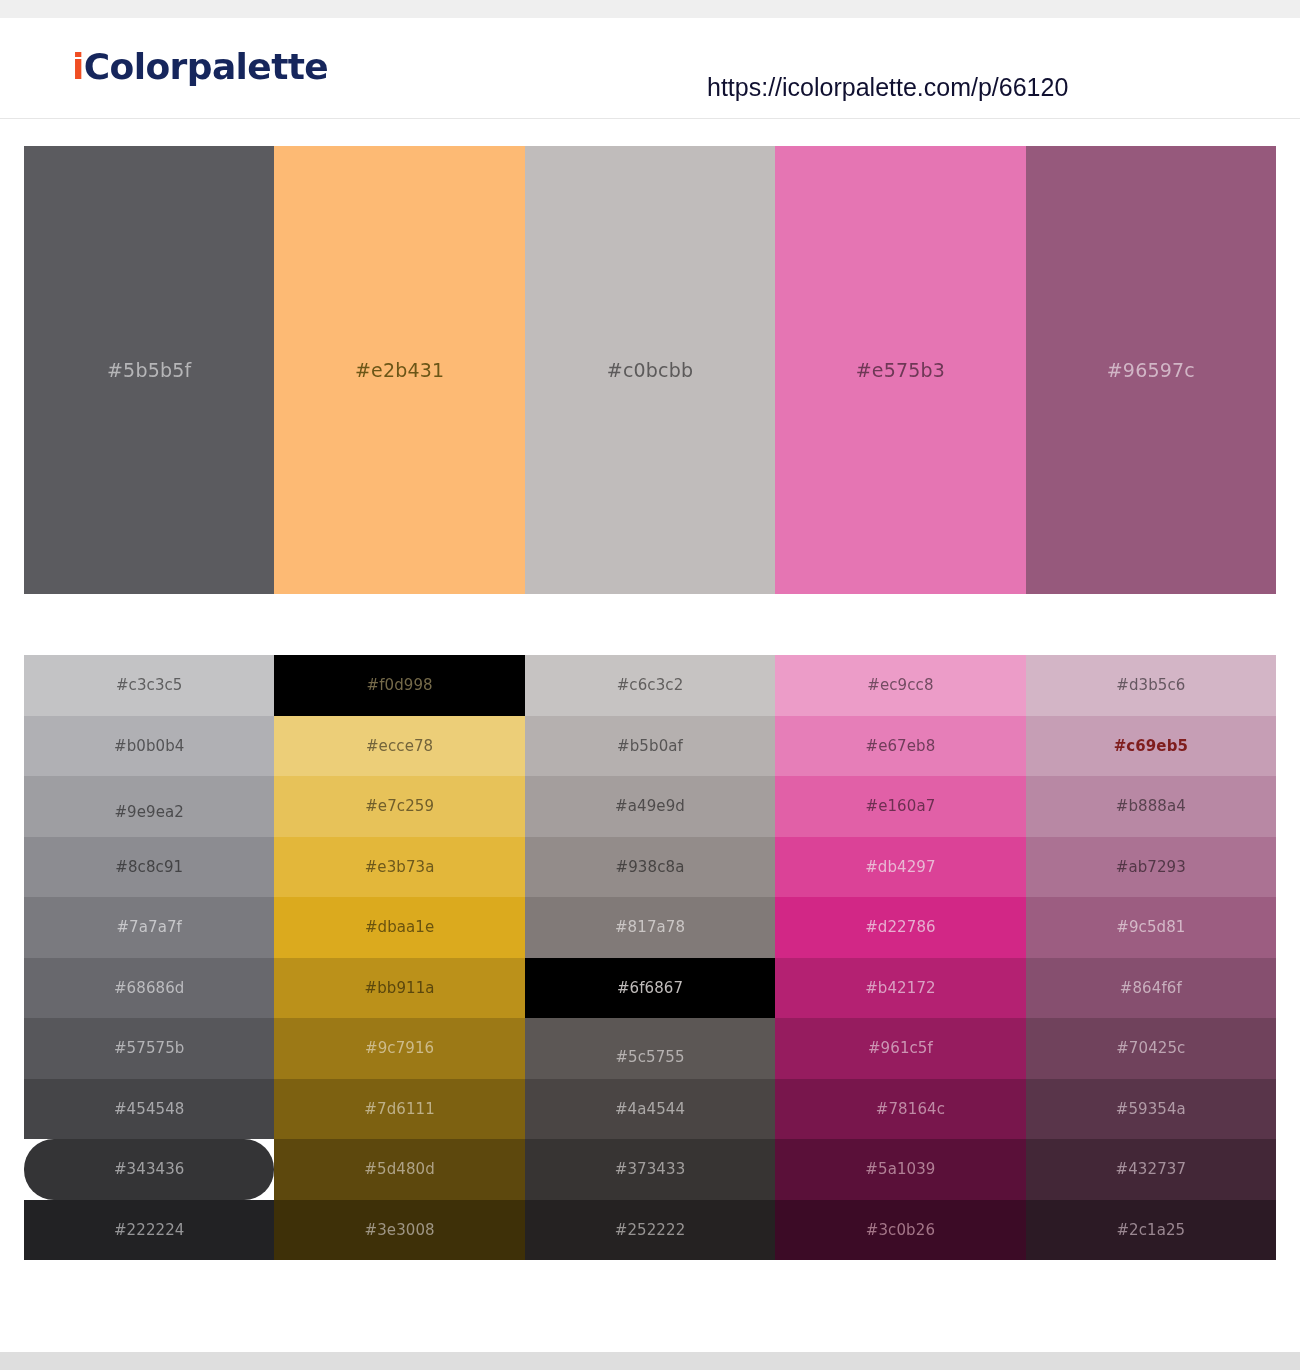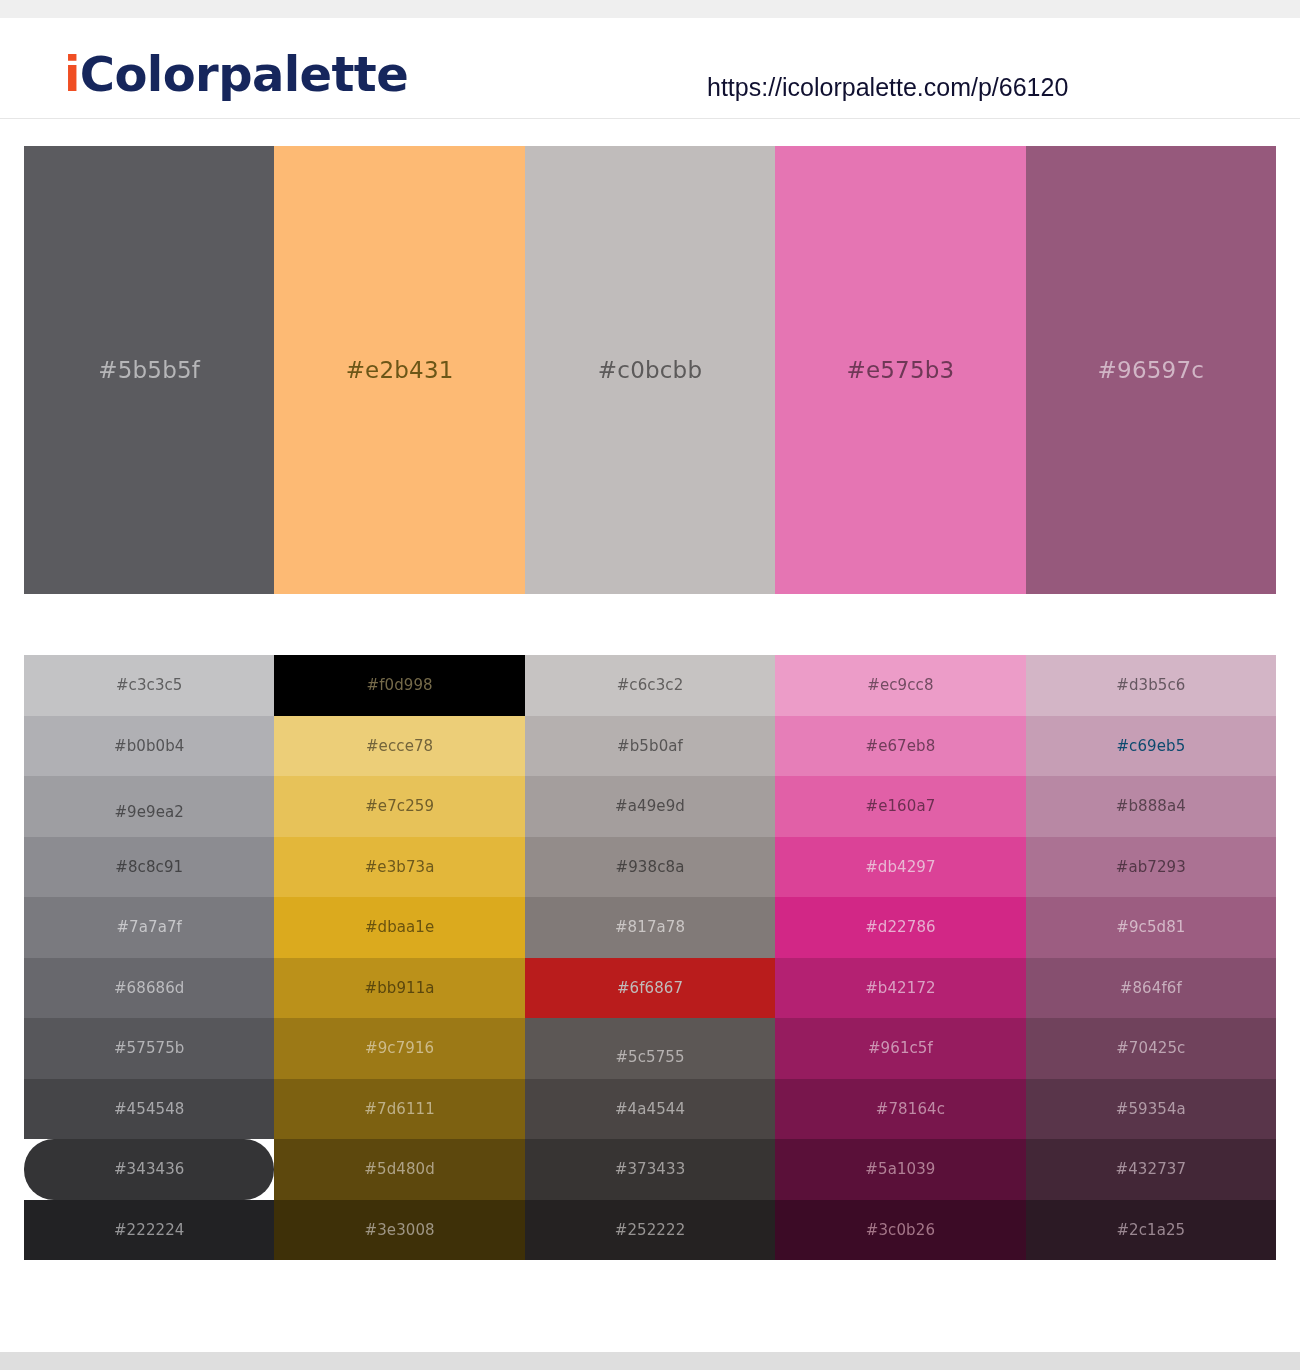--- a/index.html
+++ b/index.html
@@ -28,23 +28,23 @@
     top: 18px; left: 0;
     width: 1300px;
     height: 101px;
     background: #ffffff;
     border-bottom: 1px solid #e6e6e6;
     box-sizing: border-box;
   }
 
   .logo {
     position: absolute;
-    left: 64px;
+    left: 72px;
     top: 28px;
-    font-size: 48px;
+    font-size: 36px;
     font-weight: bold;
     letter-spacing: -0.6px;
     white-space: nowrap;
     font-family: "DejaVu Sans", sans-serif;
   }
   .logo .logo-i { color: #f04e23; }
   .logo .logo-rest { color: #16265c; }
 
   .page-url {
     position: absolute;
@@ -66,21 +66,21 @@
     display: flex;
   }
   .palette-swatch {
     flex: 1 1 0;
     position: relative;
     display: flex;
     align-items: center;
     justify-content: center;
   }
   .palette-label {
-    font-size: 23px;
+    font-size: 19px;
     font-family: "DejaVu Sans", sans-serif;
     letter-spacing: 0.2px;
     white-space: nowrap;
   }
 
   
   .shades {
     position: absolute;
     left: 24px;
     top: 655px;
@@ -219,21 +219,21 @@
       </div>
       <div class="shade-cell" style="background: rgb(164, 158, 157);">
         <span class="shade-label" style="color: rgb(79, 76, 76);">#a49e9d</span>
       </div>
       <div class="shade-cell" style="background: rgb(147, 140, 138);">
         <span class="shade-label" style="color: rgb(71, 68, 67);">#938c8a</span>
       </div>
       <div class="shade-cell" style="background: rgb(129, 122, 120);">
         <span class="shade-label" style="color: rgb(202, 198, 197);">#817a78</span>
       </div>
-      <div class="shade-cell" style="background: #b91c1c;">
+      <div class="shade-cell" style="background: #000000;">
         <span class="shade-label" style="color: rgb(192, 188, 187);">#6f6867</span>
       </div>
       <div class="shade-cell" style="background: rgb(92, 87, 85);">
         <span class="shade-label" style="color: rgb(182, 178, 177); margin-top: 17px;">#5c5755</span>
       </div>
       <div class="shade-cell" style="background: rgb(74, 69, 68);">
         <span class="shade-label" style="color: rgb(171, 168, 167);">#4a4544</span>
       </div>
       <div class="shade-cell" style="background: rgb(55, 52, 51);">
         <span class="shade-label" style="color: rgb(161, 158, 157);">#373433</span>
@@ -272,21 +272,21 @@
       </div>
       <div class="shade-cell" style="background: rgb(60, 11, 38);">
         <span class="shade-label" style="color: rgb(164, 118, 136);">#3c0b26</span>
       </div>
     </div>
     <div class="shade-col">
       <div class="shade-cell" style="background: rgb(211, 181, 198);">
         <span class="shade-label" style="color: rgb(102, 88, 97);">#d3b5c6</span>
       </div>
       <div class="shade-cell" style="background: rgb(198, 158, 181);">
-        <span class="shade-label" style="color: #0c4a6e;">#c69eb5</span>
+        <span class="shade-label" style="color: #7f1d1d; font-weight: bold;">#c69eb5</span>
       </div>
       <div class="shade-cell" style="background: rgb(184, 136, 164);">
         <span class="shade-label" style="color: rgb(89, 66, 79);">#b888a4</span>
       </div>
       <div class="shade-cell" style="background: rgb(171, 114, 147);">
         <span class="shade-label" style="color: rgb(83, 55, 71);">#ab7293</span>
       </div>
       <div class="shade-cell" style="background: rgb(156, 93, 129);">
         <span class="shade-label" style="color: rgb(212, 185, 200);">#9c5d81</span>
       </div>

